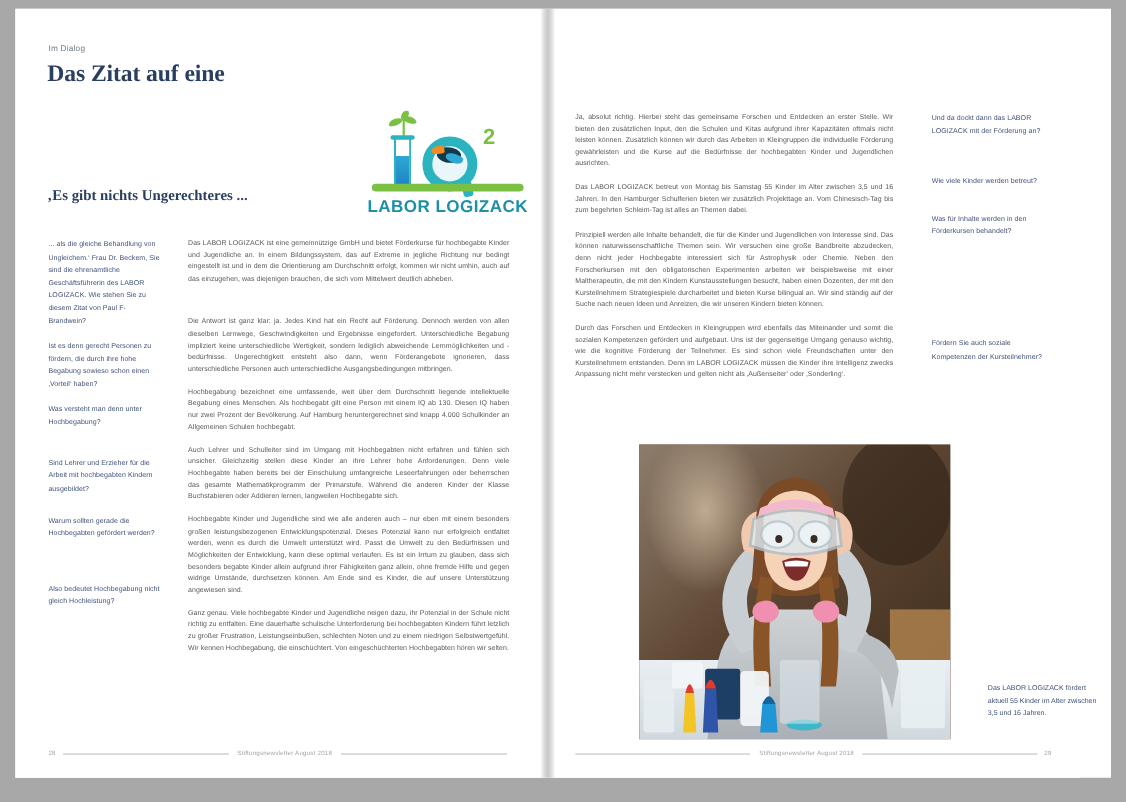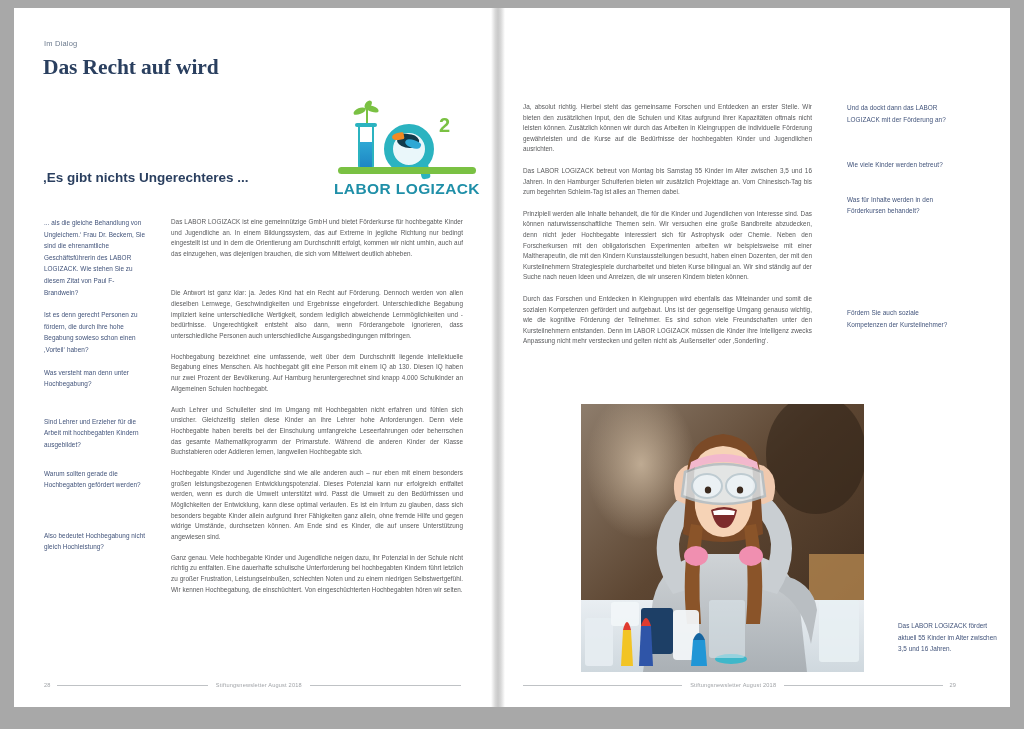--- a/index.html
+++ b/index.html
@@ -47,21 +47,21 @@
     font-family: "Liberation Serif", serif;
     font-weight: bold;
     font-size: 21.5px;
     line-height: 29px;
     color: #2a3f5f;
     letter-spacing: -0.1px;
   }
   .subhead {
     position: absolute;
     left: 29px; top: 162px;
-    font-family: Liberation Sans, sans-serif;
+    font-family: Liberation Serif, serif;
     font-weight: bold;
     font-size: 13.5px;
     color: #2a3f5f;
   }
 
   
   .qcol {
     position: absolute;
     font-size: 6.4px;
     line-height: 11.6px;
@@ -194,21 +194,21 @@
 </head>
 <body>
 
 <div id="spread">
 
   <div class="page page-left">
 
     <div class="kicker">Im Dialog</div>
 
     <div class="headline">
-      <div>Das Recht auf wird</div>
+      <div>Das Zitat auf eine</div>
     </div>
 
     <div class="subhead">‚Es gibt nichts Ungerechteres ...</div>
 
     <div class="logo">
       <div class="stem"></div>
       <div class="leaf leaf-l"></div>
       <div class="leaf leaf-r"></div>
       <div class="leaf leaf-t"></div>
       <div class="tube-body"></div>

